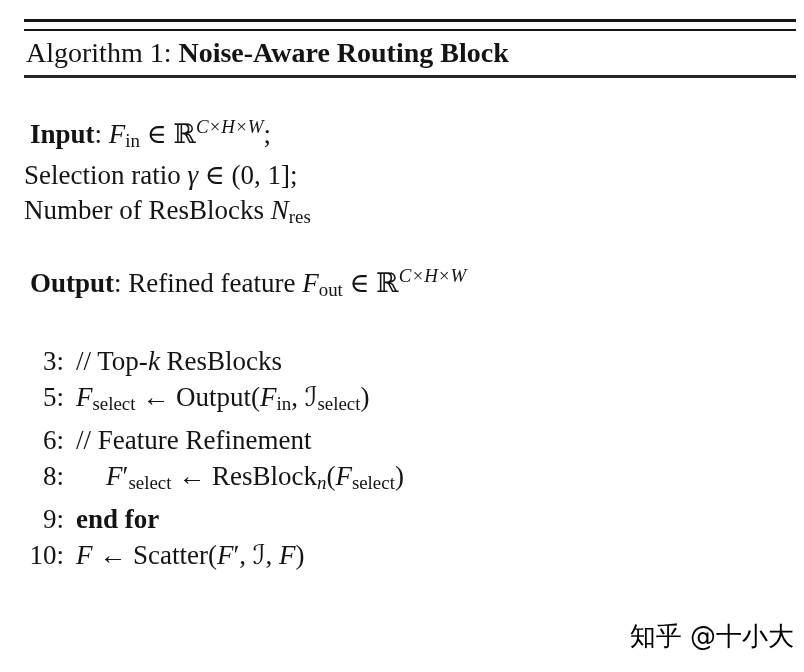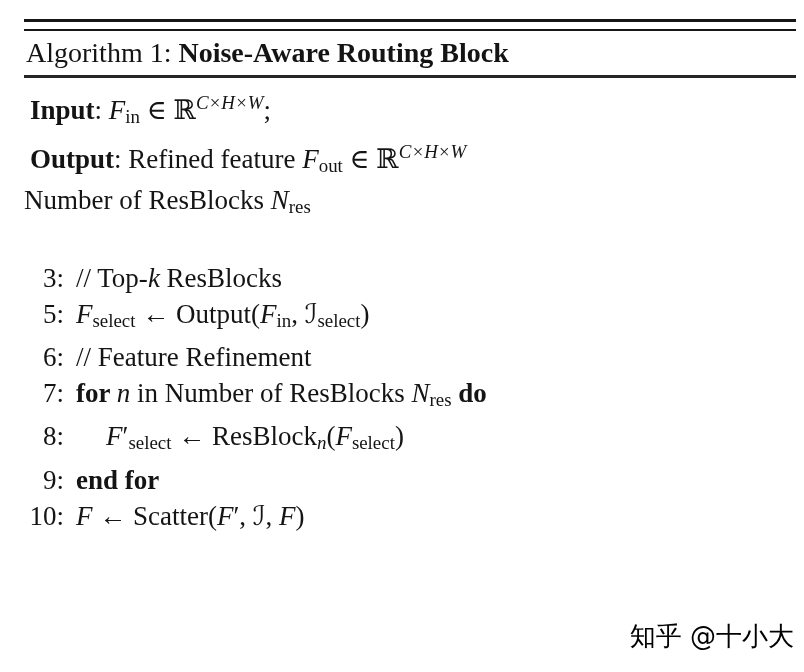--- a/index.html
+++ b/index.html
@@ -7,21 +7,21 @@
     position:relative;width:804px;height:672px;background:#ffffff;overflow:hidden;
     font-family:"Liberation Serif","DejaVu Serif","DejaVu Sans",serif;color:#141414;
   }
   .algo{position:absolute;left:24px;top:19px;width:772px;}
   .toprule{height:7px;border-top:3px solid #161616;border-bottom:2px solid #161616;}
   .caption{font-size:28px;line-height:32px;padding:6px 2px 6px 2px;}
   .caption .b{font-weight:bold;}
   .midrule{height:3px;background:#262626;}
   .decls{font-size:27px;line-height:35px;padding-top:7px;}
   .decl-row{white-space:nowrap;}
-  .decl-row.lead{padding-left:6px;}
+  .decl-row.lead{padding-left:6px;margin-top:24px;}
   .lines{font-size:27px;line-height:36px;margin-top:36px;margin-bottom:2px;}
   .code-row{white-space:nowrap;}
   .num{display:inline-block;width:40px;text-align:right;margin-right:12px;}
   .code.ind{padding-left:30px;}
   .b{font-weight:bold;}
   .it{font-style:italic;}
   .sub{font-size:70%;vertical-align:-0.22em;letter-spacing:0;}
   .sup{font-size:70%;vertical-align:0.52em;}
   .watermark{
     position:absolute;right:10px;bottom:18px;font-size:26px;color:#000000;
@@ -34,35 +34,33 @@
 
 <div class="page">
   <div class="algo">
     <div class="toprule"></div>
     <div class="caption">
       <span>Algorithm 1: </span><span class="b">Noise-Aware Routing Block</span>
     </div>
     <div class="midrule"></div>
     <div class="decls">
         <div class="decl-row lead"><span class="b">Input</span><span>: </span><span class="it">F</span><span class="sub">in</span><span> ∈ </span><span>ℝ</span><span class="it sup">C×H×W</span><span>;</span></div>
+        <div class="decl-row"><span>Selection ratio </span><span class="it">γ</span><span> ∈ (0, 1];</span></div>
+        <div class="decl-row"><span>Number of ResBlocks </span><span class="it">N</span><span class="sub">res</span></div>
         <div class="decl-row lead"><span class="b">Output</span><span>: Refined feature </span><span class="it">F</span><span class="sub">out</span><span> ∈ </span><span>ℝ</span><span class="it sup">C×H×W</span></div>
-        <div class="decl-row"><span>Number of ResBlocks </span><span class="it">N</span><span class="sub">res</span></div>
       </div>
     <div class="lines">
         <div class="code-row">
     <span class="num">3:</span><span class="code"><span>// Top-</span><span class="it">k</span><span> ResBlocks</span></span>
   </div>
         <div class="code-row">
     <span class="num">5:</span><span class="code"><span class="it">F</span><span class="sub">select</span><span> ← Output(</span><span class="it">F</span><span class="sub">in</span><span>, </span><span>ℐ</span><span class="sub">select</span><span>)</span></span>
   </div>
         <div class="code-row">
     <span class="num">6:</span><span class="code"><span>// Feature Refinement</span></span>
-  </div>
-        <div class="code-row">
-    <span class="num">7:</span><span class="code"><span class="b">for </span><span class="it">n</span><span> in Number of ResBlocks </span><span class="it">N</span><span class="sub">res</span><span class="b"> do</span></span>
   </div>
         <div class="code-row">
     <span class="num">8:</span><span class="code ind"><span class="it">F</span><span>′</span><span class="sub">select</span><span> ← ResBlock</span><span class="it sub">n</span><span>(</span><span class="it">F</span><span class="sub">select</span><span>)</span></span>
   </div>
         <div class="code-row">
     <span class="num">9:</span><span class="code"><span class="b">end for</span></span>
   </div>
         <div class="code-row">
     <span class="num">10:</span><span class="code"><span class="it">F</span><span> ← Scatter(</span><span class="it">F</span><span>′</span><span>, </span><span>ℐ</span><span>, </span><span class="it">F</span><span>)</span></span>
   </div>

